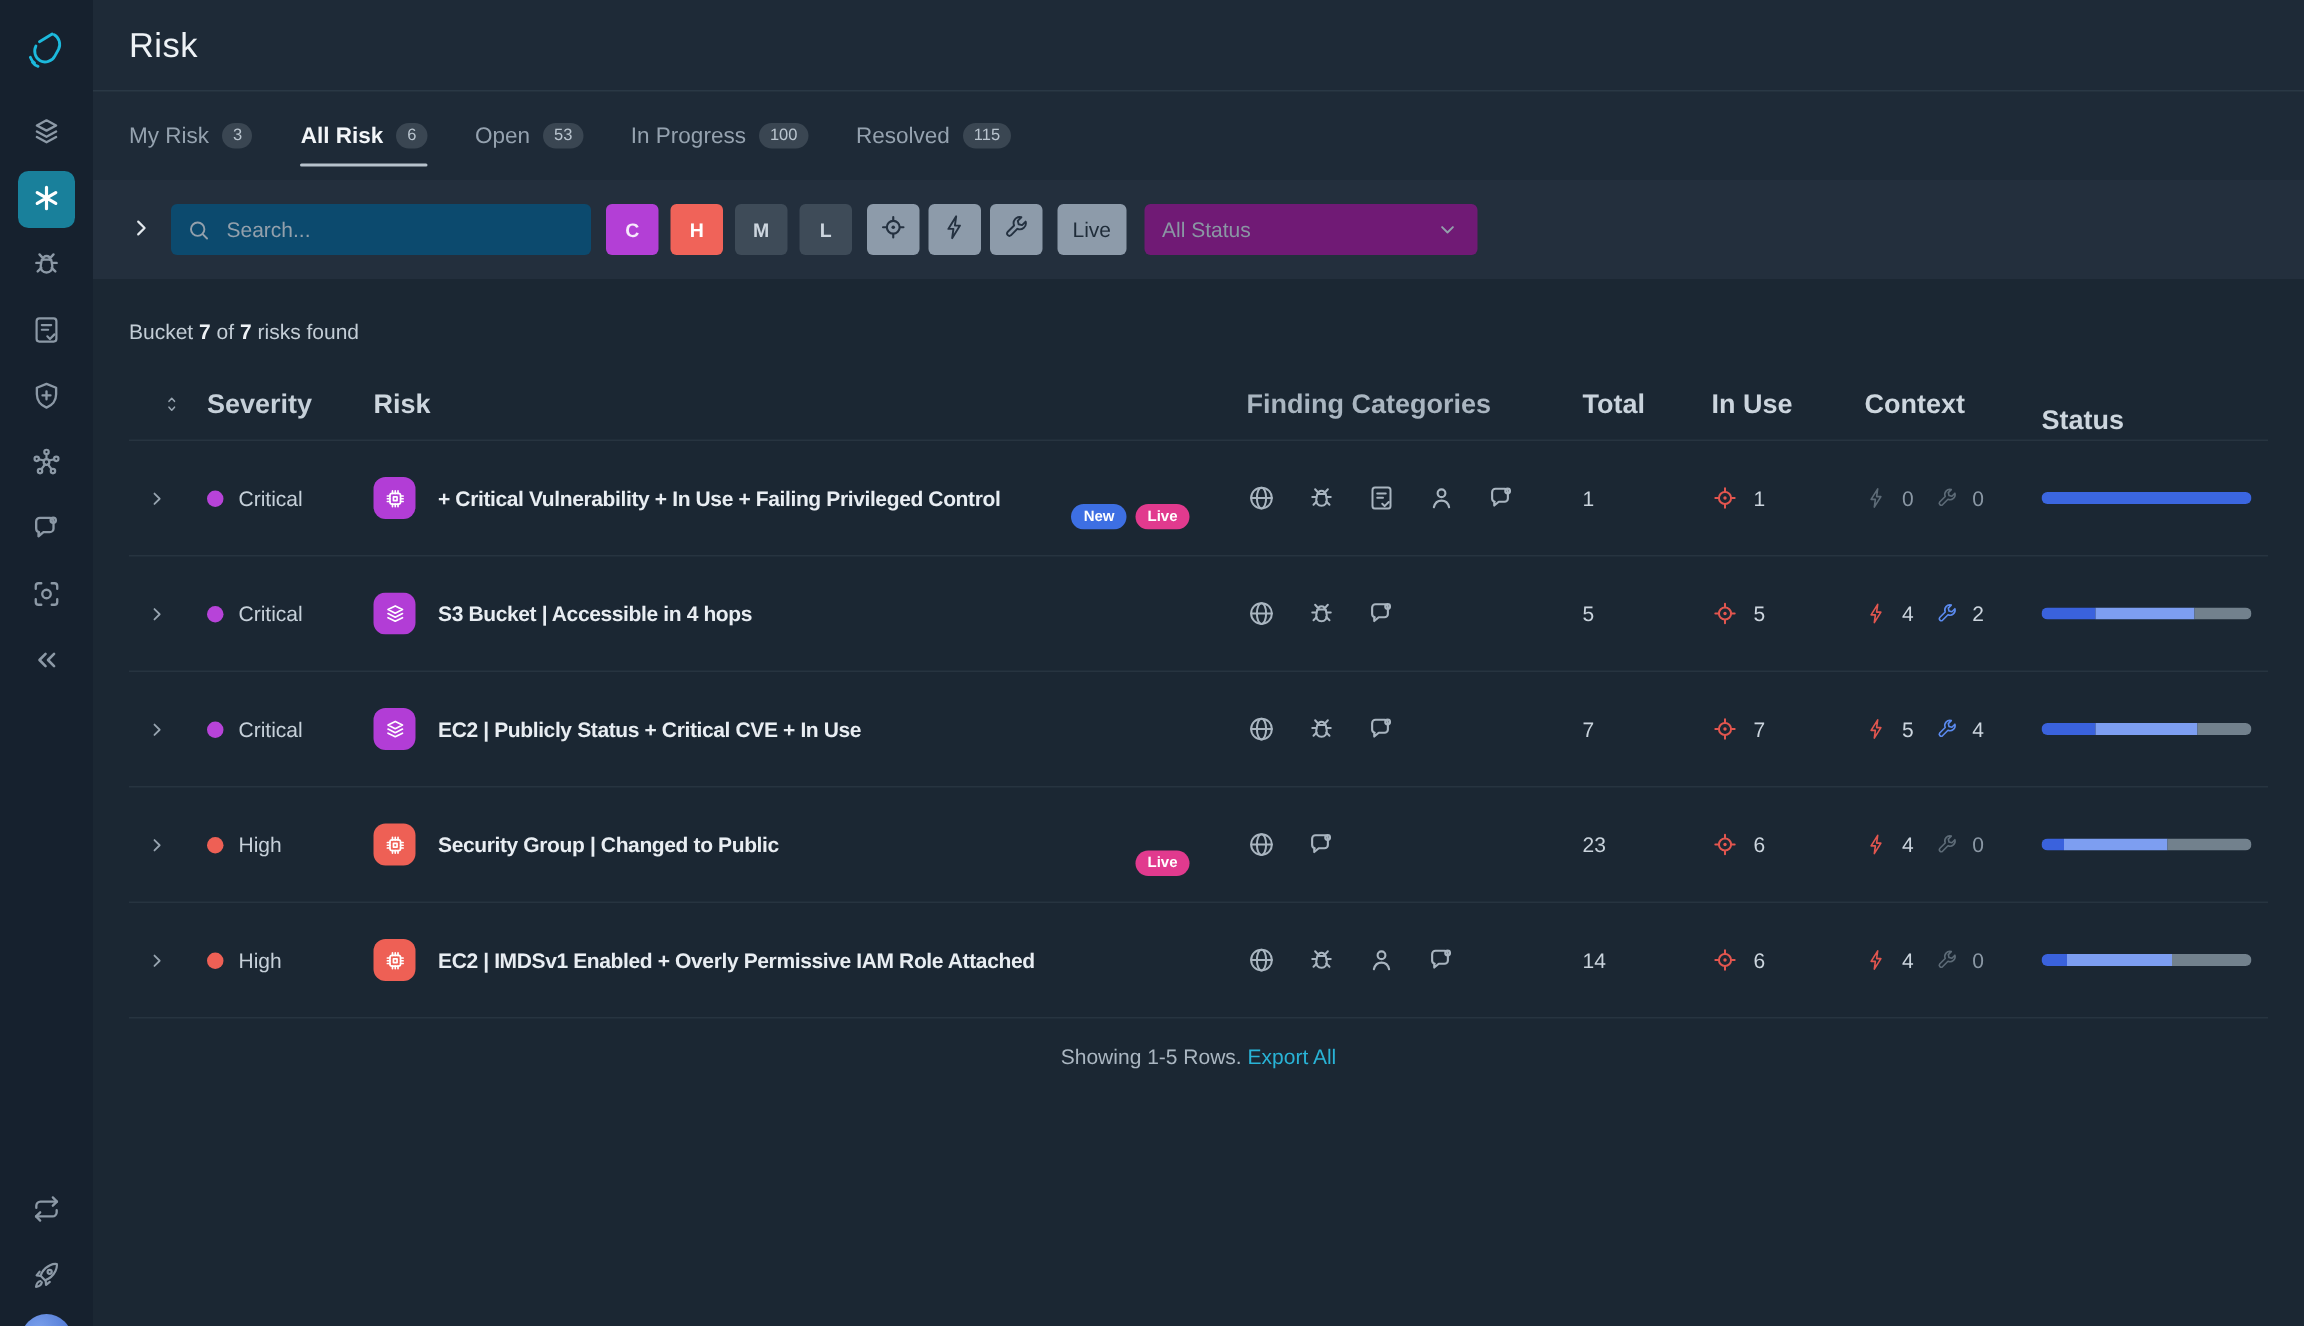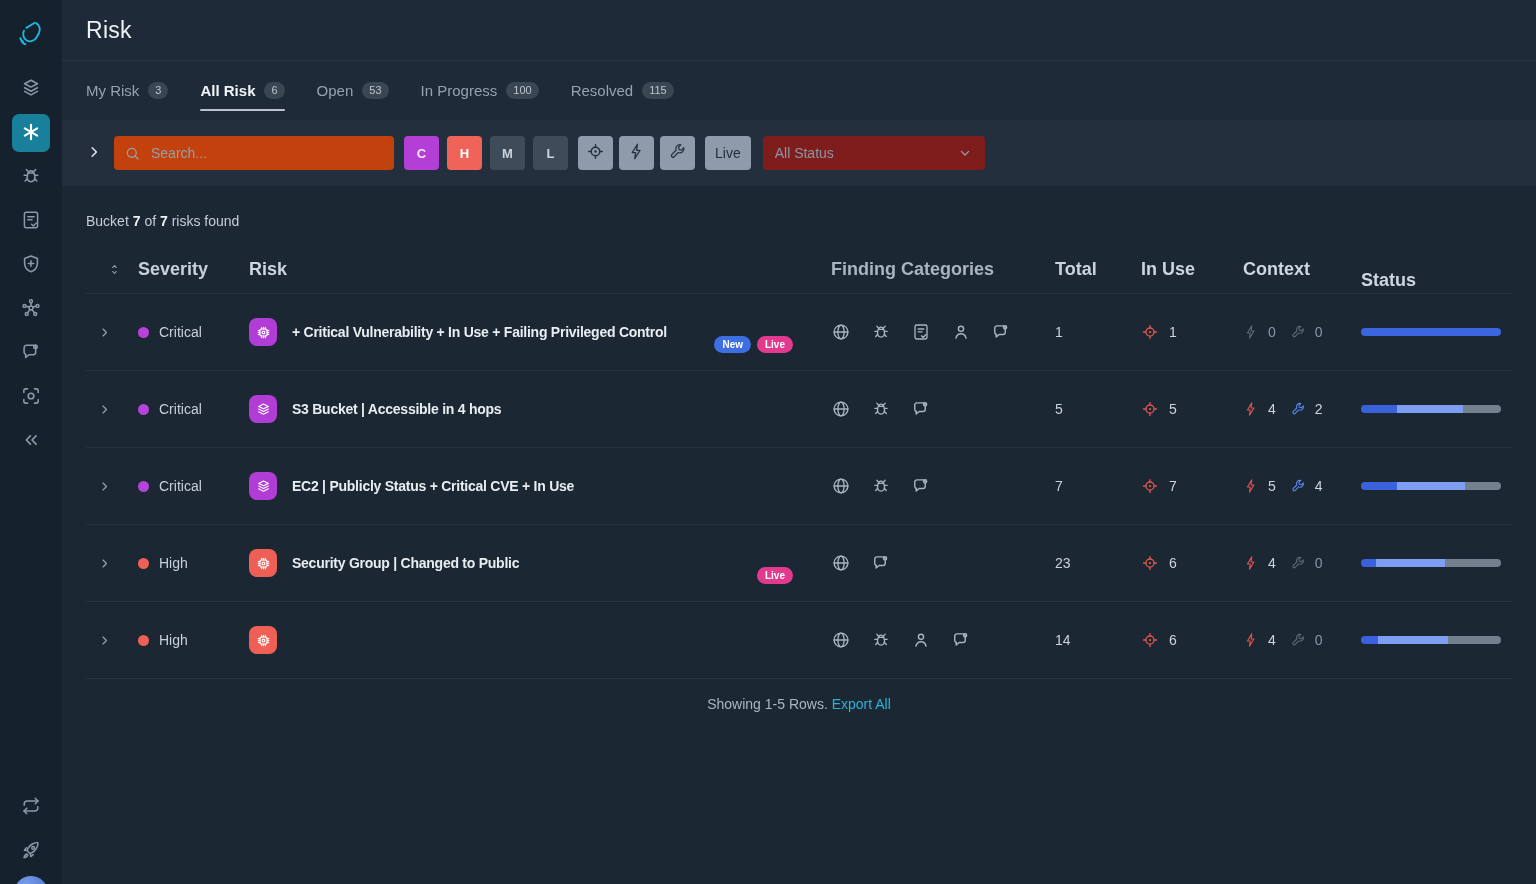--- a/index.html
+++ b/index.html
@@ -30,31 +30,31 @@
   .tabs { height:59px; flex-shrink:0; display:flex; align-items:center; gap:32px; padding:0 24px; }
   .tab { position:relative; height:100%; display:flex; align-items:center; gap:9px; color:#95a2af; font-size:15px; cursor:pointer; }
   .tab.active { color:#f2f5f8; font-weight:700; }
   .tab.active::after { content:""; position:absolute; left:0; right:0; bottom:9px; height:2.5px; background:#b7c2cc; border-radius:2px; }
   .tab-count { background:#3a4652; color:#b9c4ce; font-size:11px; font-weight:500; border-radius:9px; padding:3px 7px; line-height:1; }
 
   
   .filter-bar { height:66px; flex-shrink:0; background:#232f3d; display:flex; align-items:center; gap:10px; padding:0 24px; }
   .expander { width:18px; height:18px; color:#e3e9ee; display:flex; cursor:pointer; }
   .expander svg { width:16px; height:16px; }
-  .search { width:280px; height:34px; background:#c2410c; border-radius:4px; display:flex; align-items:center; gap:8px; padding:0 10px; color:#93a0ac; }
+  .search { width:280px; height:34px; background:#0c4a6e; border-radius:4px; display:flex; align-items:center; gap:8px; padding:0 10px; color:#93a0ac; }
   .search .s-ic svg { width:17px; height:17px; display:block; }
   .search input { flex:1; min-width:0; background:transparent; border:none; outline:none; color:#e6ecf1; font-size:14px; font-family:inherit; }
   .search input::placeholder { color:#93a0ac; }
   .sev-group { display:flex; gap:8px; }
   .sev-btn { width:35px; height:34px; border:none; border-radius:4px; font-size:13px; font-weight:700; cursor:pointer; font-family:inherit; }
   .ic-group { display:flex; gap:6px; }
   .ic-btn { width:35px; height:34px; border:none; border-radius:4px; background:#8d9baa; color:#243140; display:flex; align-items:center; justify-content:center; cursor:pointer; }
   .ic-btn svg { width:19px; height:19px; }
   .live-btn { height:34px; padding:0 10px; border:none; border-radius:4px; background:#8d9baa; color:#1f2c39; font-size:14px; font-weight:500; cursor:pointer; font-family:inherit; }
-  .status-select { width:222px; height:34px; margin-left:2px; background:#7f1d1d; border-radius:4px; display:flex; align-items:center; justify-content:space-between; padding:0 12px; color:#8a97a4; font-size:14px; cursor:pointer; }
+  .status-select { width:222px; height:34px; margin-left:2px; background:#701a75; border-radius:4px; display:flex; align-items:center; justify-content:space-between; padding:0 12px; color:#8a97a4; font-size:14px; cursor:pointer; }
   .dd-ic svg { width:16px; height:16px; display:block; color:#93a0ac; }
 
   
   .content { flex:1; background:#1b2733; padding:0 24px; overflow:hidden; }
   .summary { margin:27px 0 17px; font-size:14px; color:#c3cdd6; }
   .summary b { color:#eef2f6; font-weight:700; }
 
   .thead, .trow { display:grid; grid-template-columns:34px 112px 1fr 222px 82px 100px 122px 155px; align-items:center; border-bottom:1px solid #273440; }
   .thead { height:48px; color:#cdd6de; font-size:18px; font-weight:700; }
   .thead .c-sev { padding-left:18px; }
@@ -656,20 +656,23 @@
               <span class="sev-label">High</span>
             </div>
             <div class="c-risk">
               <span class="risk-ic" style="background: rgb(238, 96, 85);">
                 <svg viewBox="0 0 24 24" fill="none" stroke="currentColor" stroke-width="1.6" stroke-linecap="round" stroke-linejoin="round">
                   <rect x="7" y="7" width="10" height="10" rx="2"></rect>
                   <rect x="10.3" y="10.3" width="3.4" height="3.4"></rect>
                   <path d="M9.4 7V4.6M12 7V4.6M14.6 7V4.6M9.4 19.4V17M12 19.4V17M14.6 19.4V17M7 9.4H4.6M7 12H4.6M7 14.6H4.6M19.4 9.4H17M19.4 12H17M19.4 14.6H17"></path>
                 </svg>
               </span>
+              <div class="risk-title">
+                <div class="risk-line">EC2 | IMDSv1 Enabled + Overly Permissive IAM Role Attached</div>
+              </div>
               <div class="badges"></div>
             </div>
             <div class="c-cats">
               <span class="icon">
                 <svg viewBox="0 0 24 24" fill="none" stroke="currentColor" stroke-width="1.6" stroke-linecap="round">
                   <circle cx="12" cy="12" r="8.3"></circle>
                   <path d="M3.7 12h16.6"></path>
                   <ellipse cx="12" cy="12" rx="3.7" ry="8.3"></ellipse>
                 </svg>
               </span>

